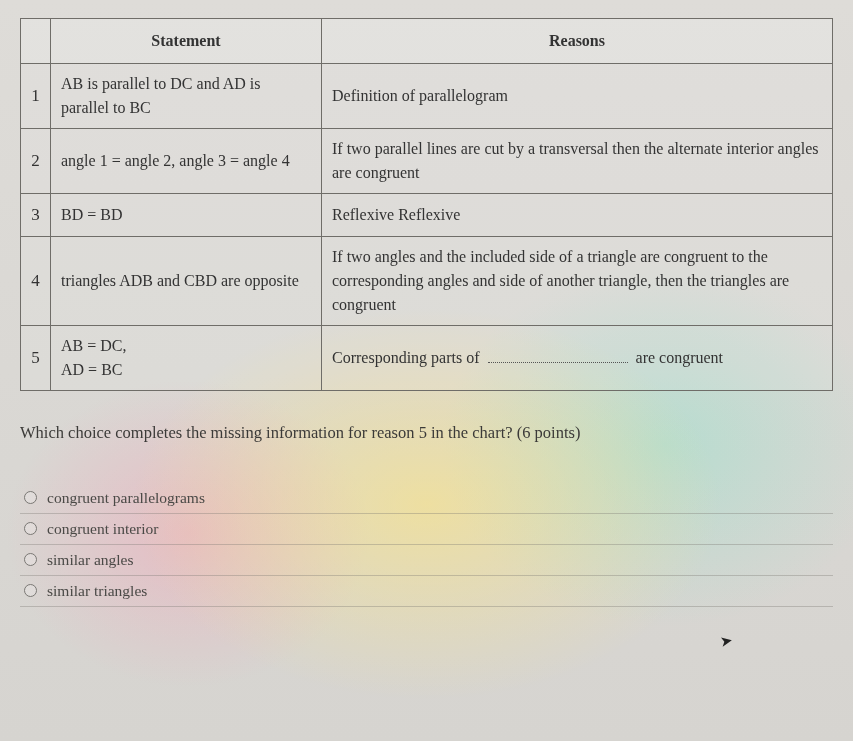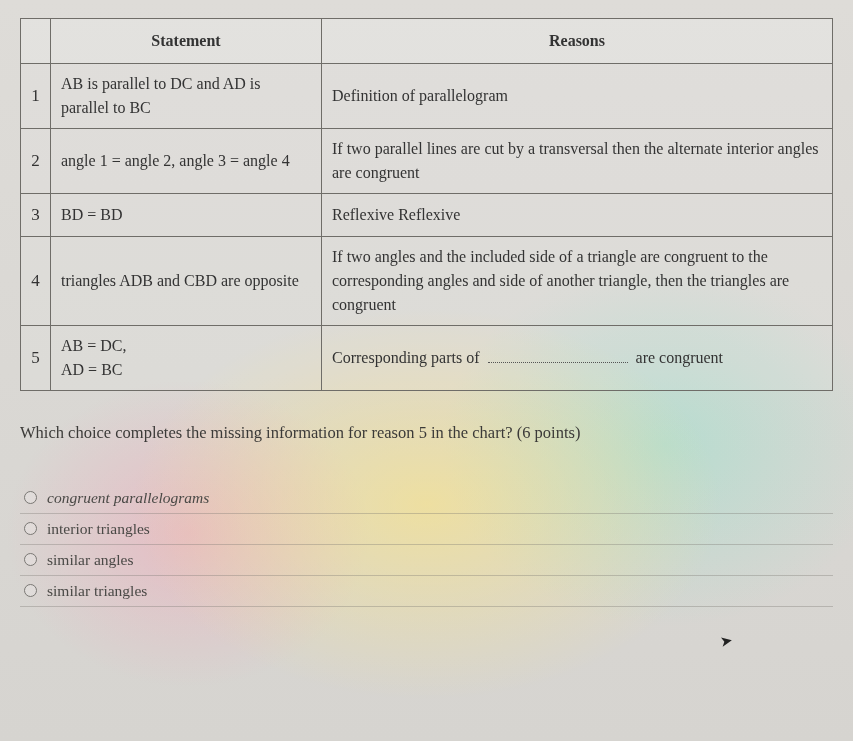--- a/index.html
+++ b/index.html
@@ -76,21 +76,21 @@
   }
   .option {
     display: flex;
     align-items: center;
     gap: 10px;
     padding: 6px 4px;
     font-size: 15.5px;
     color: #4a4946;
     border-bottom: 1px solid rgba(120,118,112,0.35);
   }
-  .option:first-child { border-top: none; font-style: italic; }
+  .option:first-child { border-top: none; }
   .radio {
     width: 13px;
     height: 13px;
     border: 1.4px solid #7a7874;
     border-radius: 50%;
     flex: 0 0 auto;
     background: rgba(255,255,255,0.2);
   }
   .cursor {
     position: absolute;
@@ -151,21 +151,21 @@
 
   <div class="question">Which choice completes the missing information for reason 5 in the chart? (6 points)</div>
 
   <div class="options">
     <div class="option">
       <span class="radio"></span>
       <span>congruent parallelograms</span>
     </div>
     <div class="option">
       <span class="radio"></span>
-      <span>interior triangles</span>
+      <span>congruent interior</span>
     </div>
     <div class="option">
       <span class="radio"></span>
       <span>similar angles</span>
     </div>
     <div class="option">
       <span class="radio"></span>
       <span>similar triangles</span>
     </div>
   </div>

